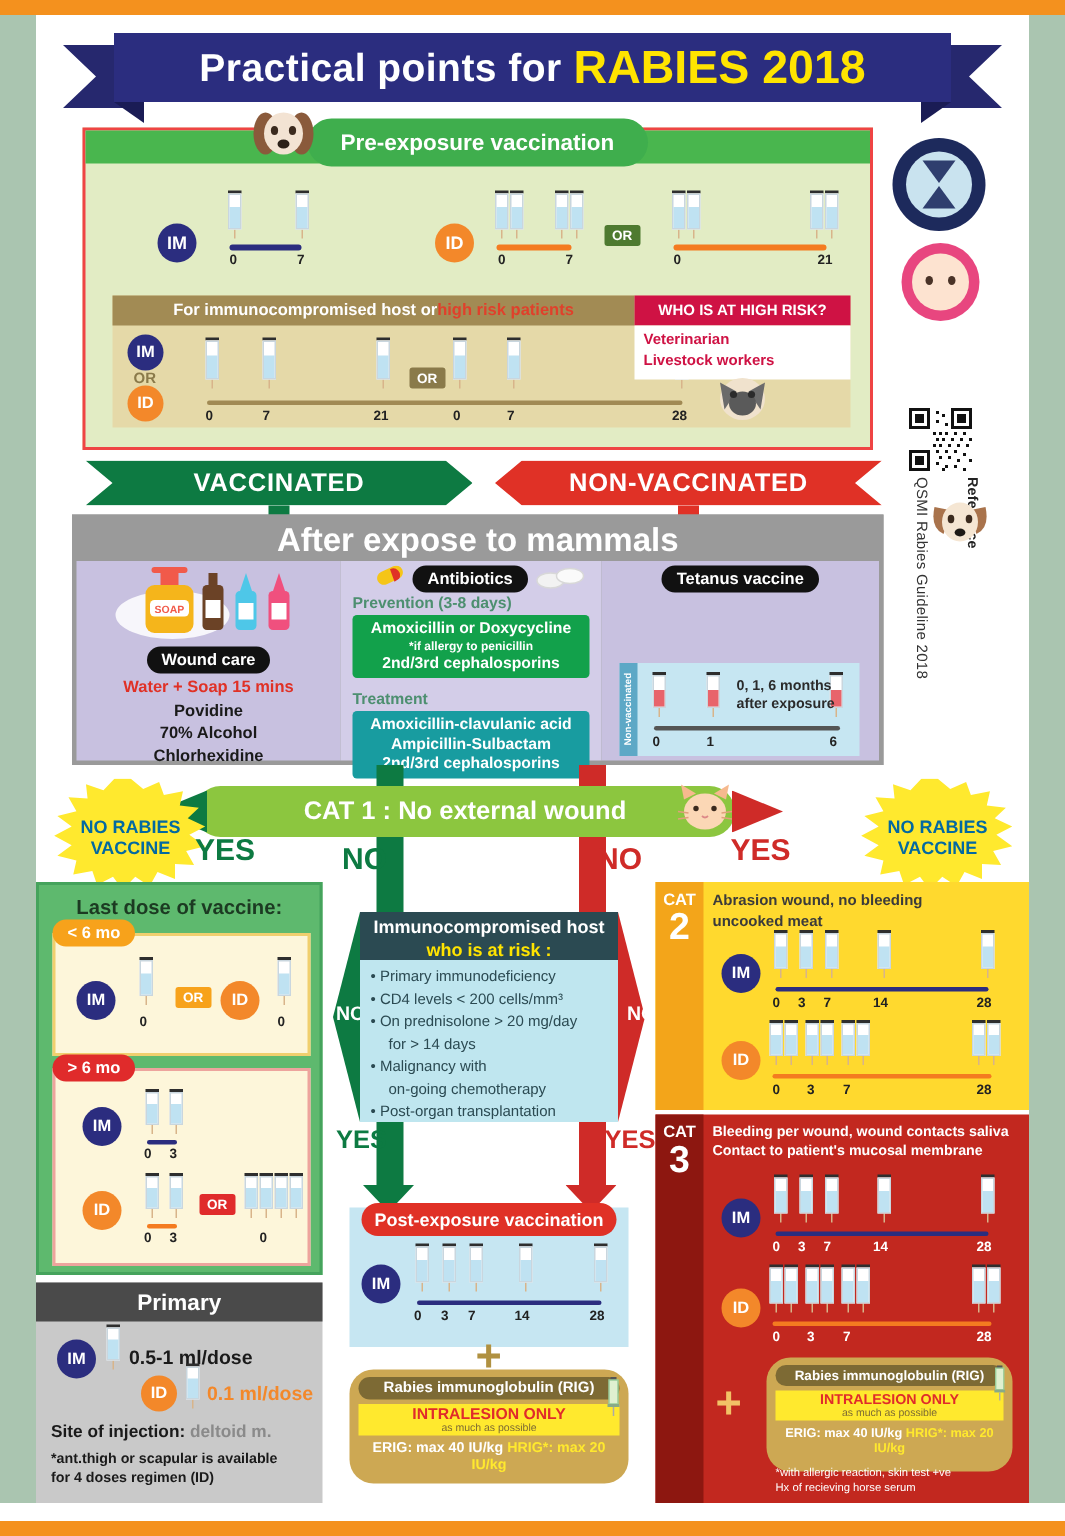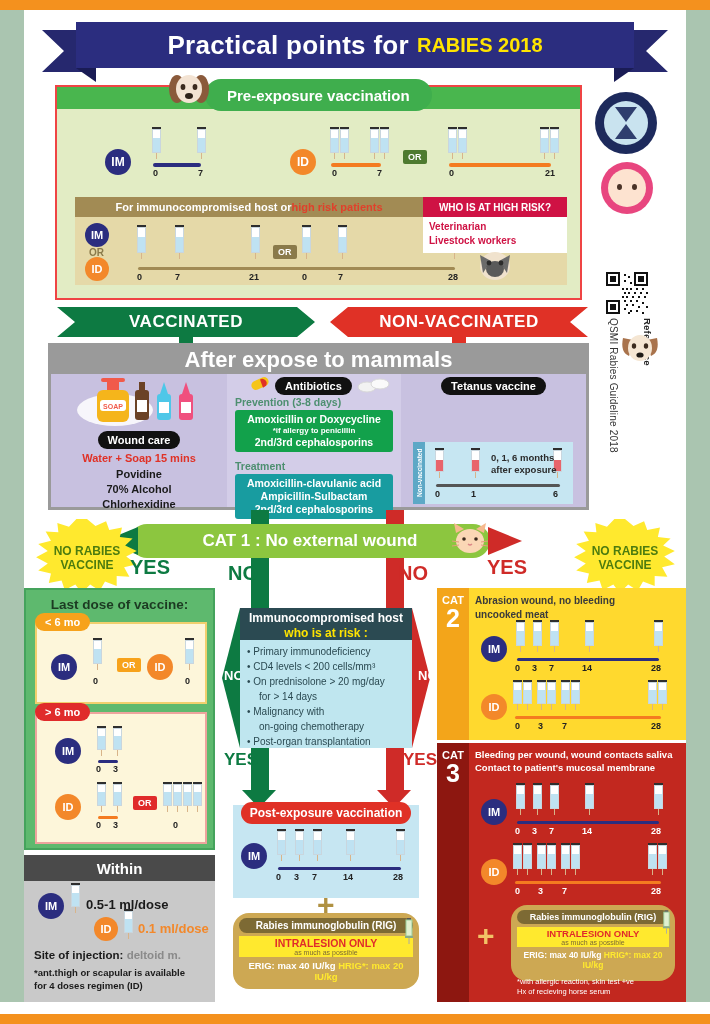--- a/index.html
+++ b/index.html
@@ -22,21 +22,21 @@
   .ribbon-tail {
     position:absolute; top:8px; width:48px; height:42px; background:#26286e;
   }
   .ribbon-tail.l { left:0;  clip-path:polygon(0 0,100% 0,100% 100%,0 100%,22px 50%); }
   .ribbon-tail.r { right:0; clip-path:polygon(0 0,100% 0,calc(100% - 22px) 50%,100% 100%,0 100%); }
   .ribbon-main {
     position:absolute; left:34px; right:34px; top:0; height:46px;
     background:#2b2d7f; display:flex; align-items:center; justify-content:center;
   }
   .ribbon-main .t1 { color:#fff; font-size:26px; font-weight:bold; letter-spacing:.3px; }
-  .ribbon-main .t2 { color:#ffe400; font-size:20px; font-weight:bold; margin-left:8px; }
+  .ribbon-main .t2 { color:#ffe400; font-size:31px; font-weight:bold; margin-left:8px; }
   .ribbon-fold { position:absolute; width:20px; height:14px; background:#1a1c55; top:46px; }
   .ribbon-fold.l { left:34px; clip-path:polygon(0 0,100% 0,100% 100%); }
   .ribbon-fold.r { right:34px; clip-path:polygon(0 0,100% 0,0 100%); }
 
   
   #preexp {
     position:absolute; left:55px; top:85px; width:527px; height:215px;
     background:#e2ecc4; border:2px solid #ef4444;
   }
   .pe-head { position:absolute; left:0; top:0; width:100%; height:22px; background:#49b64e; }
@@ -141,21 +141,21 @@
   .cat1-arrow { position:absolute; top:527px; width:34px; height:28px; }
   #cat1-arrow-l { left:104px; background:#0d7a42; clip-path:polygon(100% 0,100% 100%,0 50%); }
   #cat1-arrow-r { left:488px; background:#cf2b28; clip-path:polygon(0 0,0 100%,100% 50%); }
 
   .starburst {
     position:absolute; width:106px; height:78px; background:#ffe92e;
     clip-path:polygon(50% 0%,58% 9%,68% 3%,71% 14%,83% 11%,81% 23%,93% 25%,86% 34%,97% 41%,87% 48%,
       97% 58%,85% 62%,90% 74%,78% 73%,78% 86%,67% 80%,62% 92%,53% 84%,45% 95%,39% 84%,29% 91%,26% 79%,
       14% 82%,16% 70%,4% 66%,13% 57%,2% 49%,13% 41%,4% 32%,16% 28%,11% 16%,23% 17%,22% 5%,33% 10%,40% 0%);
     display:flex; flex-direction:column; align-items:center; justify-content:center;
-    color:#4d7c0f; font-size:12px; font-weight:bold; line-height:1.2; text-align:center;
+    color:#0369a1; font-size:12px; font-weight:bold; line-height:1.2; text-align:center;
   }
   .yes-lbl { position:absolute; font-size:20px; font-weight:bold; }
   .no-lbl  { position:absolute; font-size:20px; font-weight:bold; }
 
   
   .flow-col { position:absolute; width:18px; }
   .flow-green { background:#0d7a42; }
   .flow-red   { background:#cf2b28; }
   .arrowhead { position:absolute; width:34px; height:18px; }
   .arrowhead.green { background:#0d7a42; clip-path:polygon(0 0,100% 0,50% 100%); }
@@ -696,21 +696,21 @@
           <div class="barrel" style="height:22px;position:relative;">
             <div class="fluid" style="height:13px"></div>
           </div>
           <div class="needle"></div>
       </div>
       <div class="tick" style="left:136px;top:106px;">0</div>
     </div>
   </div>
 
   <div id="dosage">
-    <div id="dosage-title">Within</div>
+    <div id="dosage-title">Primary</div>
     <div class="badge im" style="position:absolute;left:14px;top:38px;width:26px;height:26px;font-size:11px;">IM</div>
     <div class="syr" style="left:47px;top:28px;">
       <div class="flange"></div>
         <div class="barrel" style="height:22px;position:relative;">
           <div class="fluid" style="height:13px"></div>
         </div>
         <div class="needle"></div>
     </div>
     <div style="position:absolute;left:62px;top:42px;font-size:13px;font-weight:bold;color:#1a1a1a;">0.5-1 ml/dose</div>
     <div class="badge id" style="position:absolute;left:70px;top:62px;width:24px;height:24px;font-size:11px;">ID</div>

